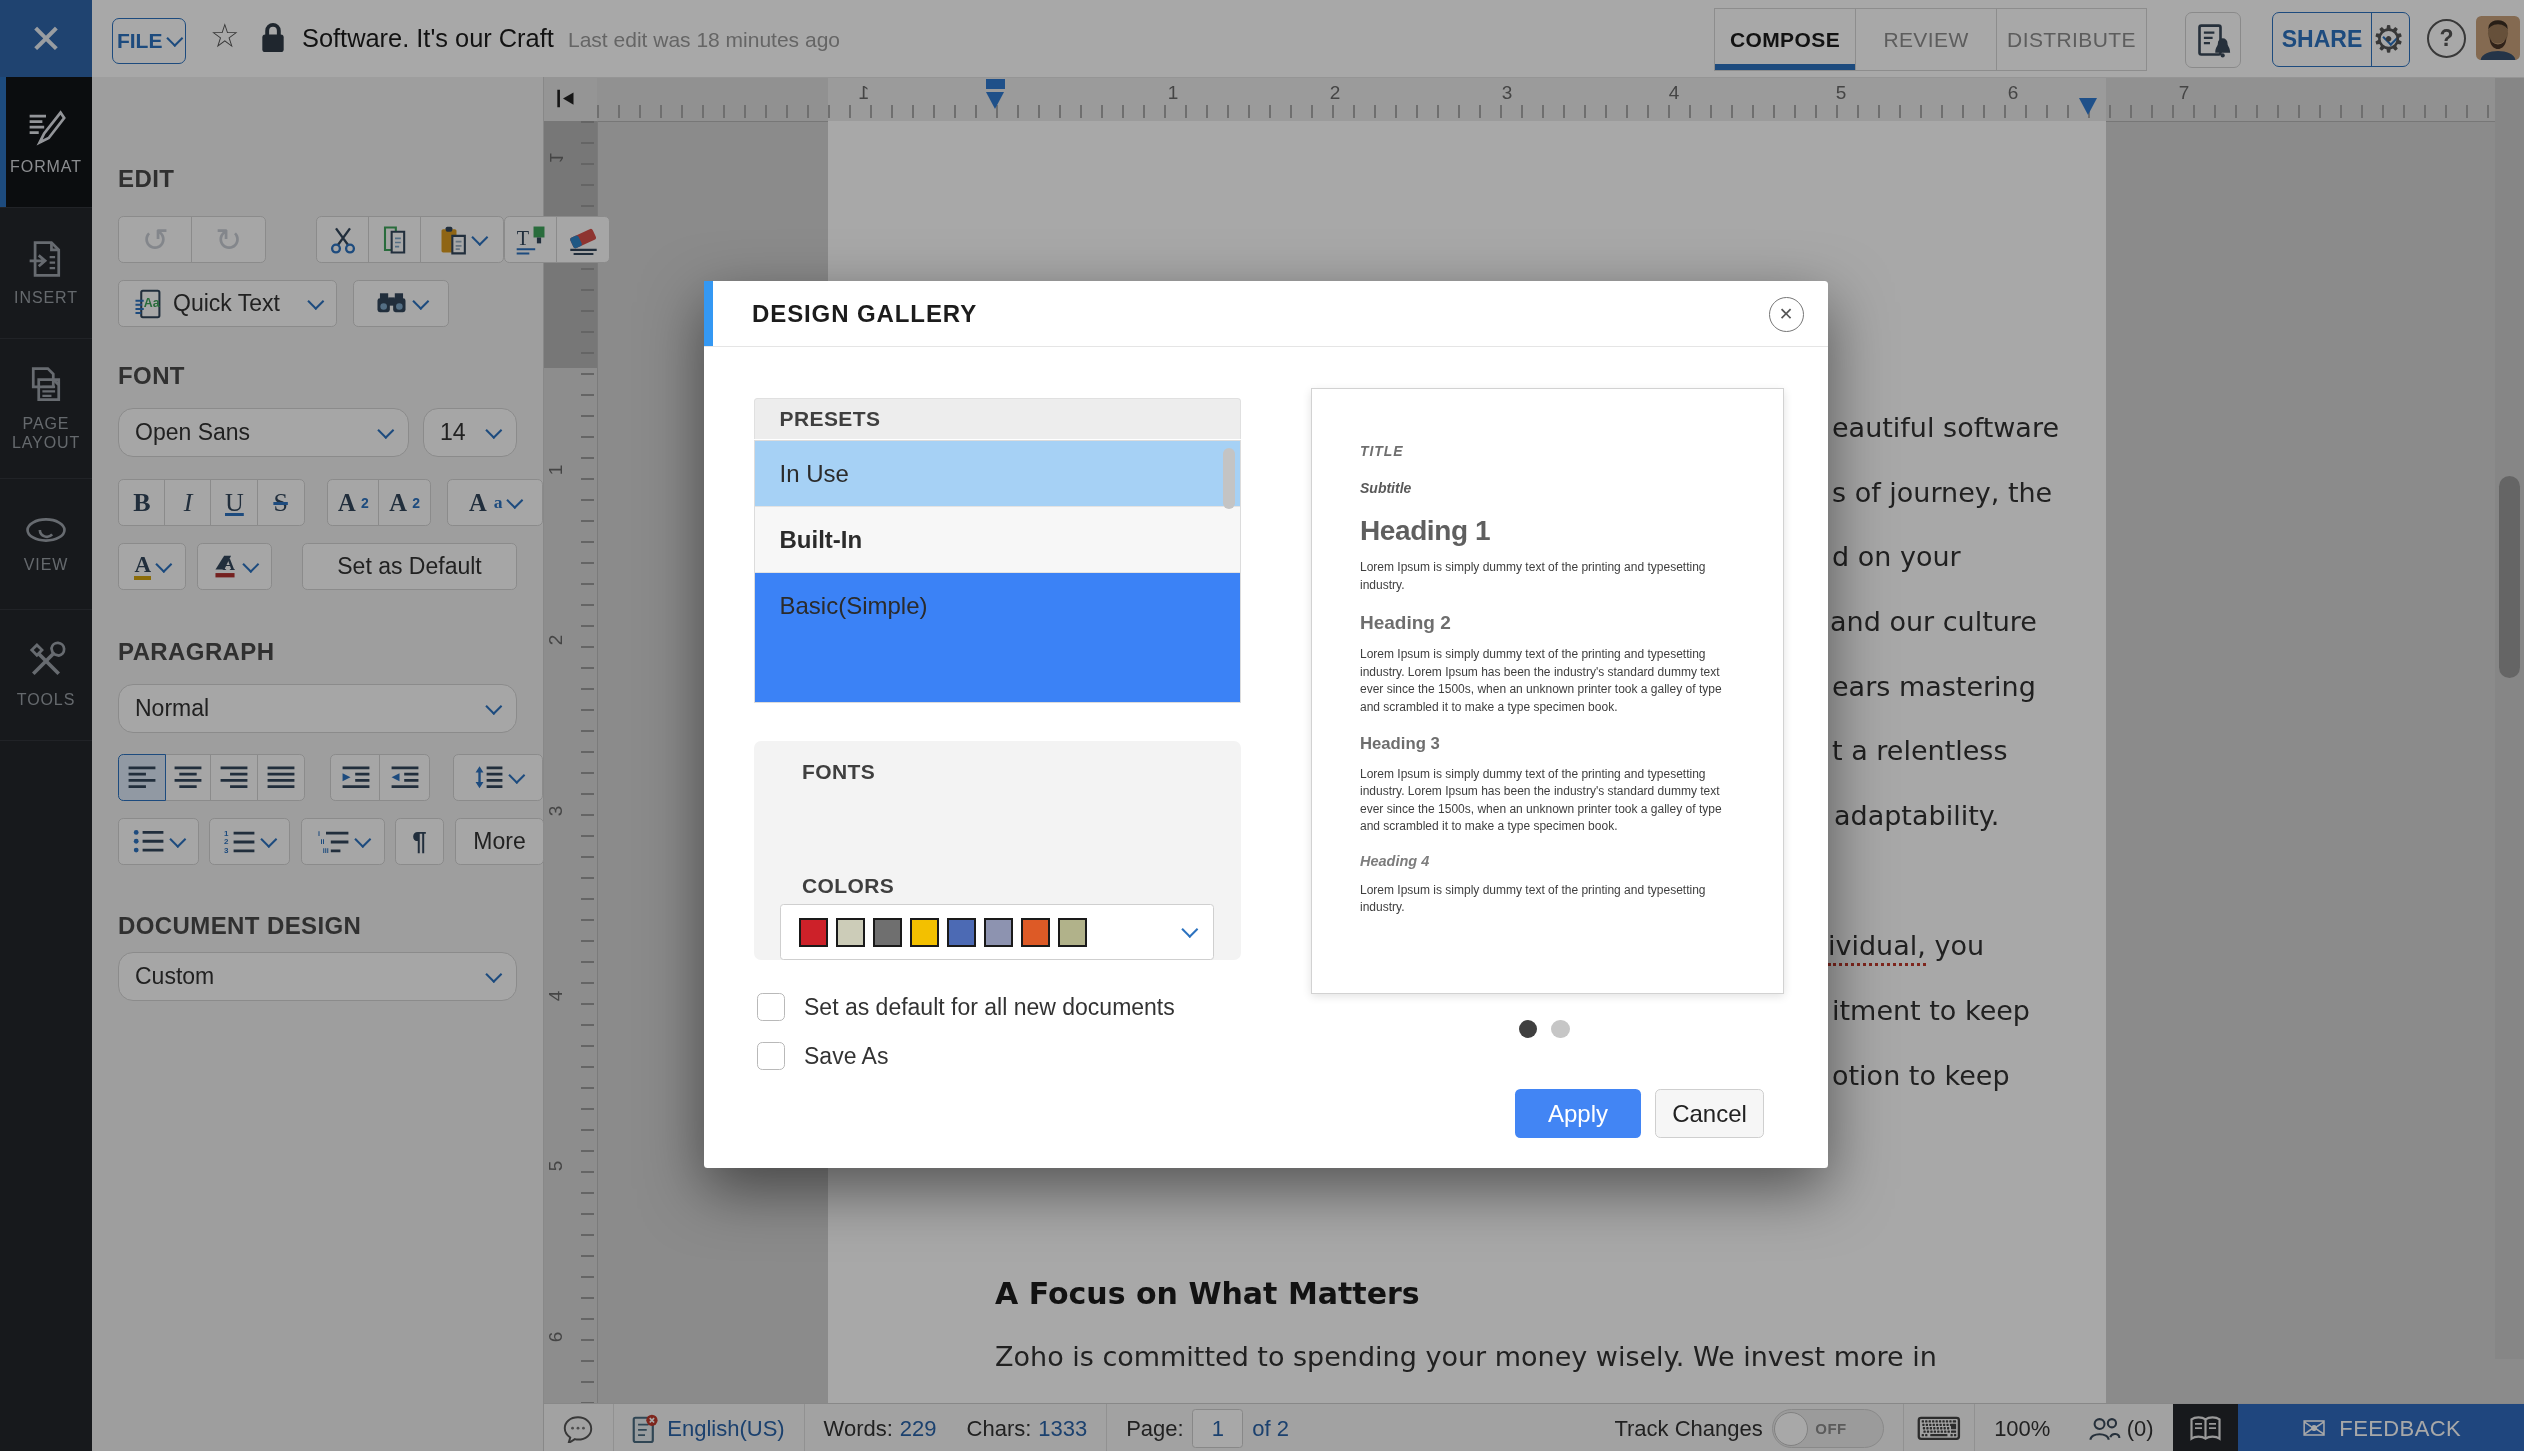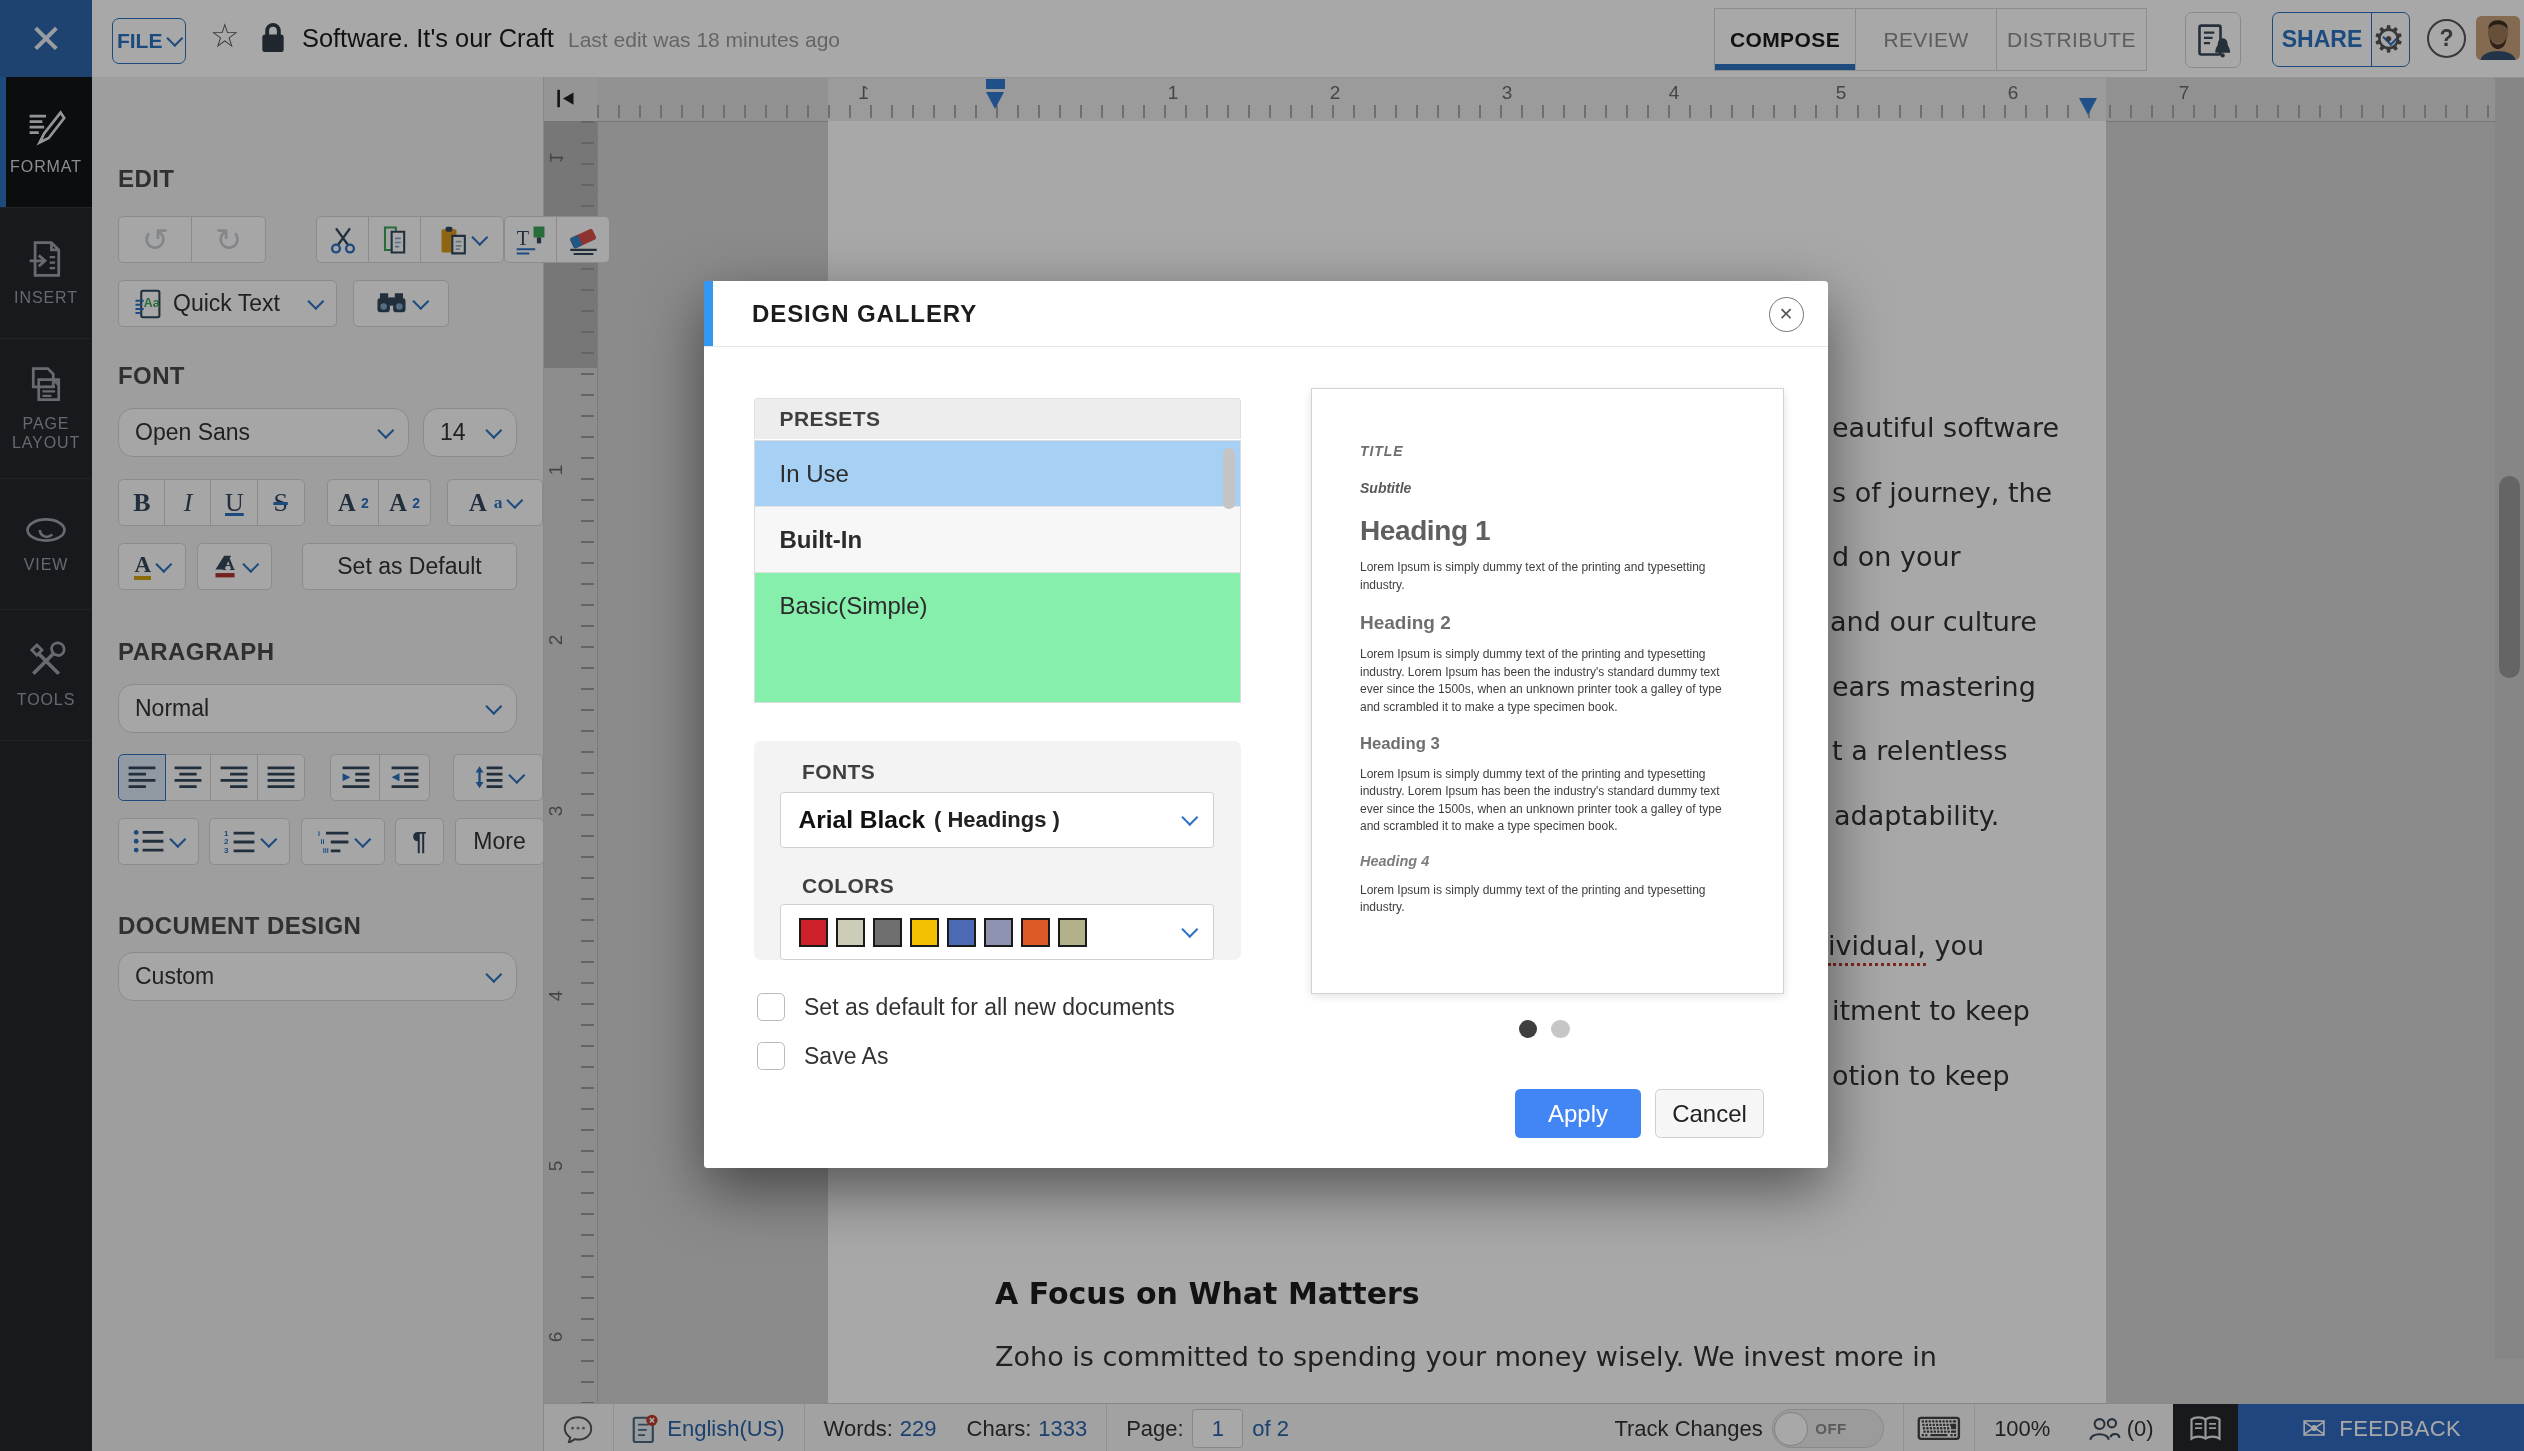--- a/index.html
+++ b/index.html
@@ -101,21 +101,21 @@
          box-shadow:0 21px 61px rgba(0,0,0,.5);z-index:20;}
   .maccent{position:absolute;left:0;top:0;width:8.8px;height:65px;background:#3498f3;}
   .mheader{position:absolute;left:0;top:0;right:0;height:65px;border-bottom:1.8px solid #e5e5e5;display:flex;align-items:center;}
   .mtitle{margin-left:48px;font-size:24px;font-weight:bold;color:#1c1c1c;letter-spacing:0.9px;}
   .mclose{position:absolute;right:24.5px;top:16px;width:33px;height:33px;border:1.8px solid #777;border-radius:50%;
           color:#555;font-size:17.5px;display:flex;align-items:center;justify-content:center;}
   .presetshead{position:absolute;left:50px;top:117px;width:487px;height:41px;background:#ededed;
                border:1.8px solid #e0e0e0;border-bottom:none;box-sizing:border-box;display:flex;align-items:center;
                border-radius:3.5px 3.5px 0 0;}
   .presetshead span{margin-left:24.5px;font-size:21px;font-weight:bold;color:#3f3f3f;letter-spacing:0.4px;}
-  .presetlist{position:absolute;left:50px;top:159px;width:487px;height:263px;background:#86efac;
+  .presetlist{position:absolute;left:50px;top:159px;width:487px;height:263px;background:#3b82f6;
               border:1.8px solid #dcdcdc;box-sizing:border-box;overflow:hidden;}
   .pitem{height:65px;display:flex;align-items:center;font-size:24px;color:#2b2b2b;padding-left:24.5px;}
   .pitem.selected{background:#a6d1f5;}
   .pitem.cat{font-weight:bold;background:#f7f7f7;border-top:0.9px solid #e3e3e3;border-bottom:0.9px solid #e3e3e3;}
   .listscroll{position:absolute;right:5.3px;top:7px;width:11.4px;height:61px;background:#c4c4c4;border-radius:7px;}
   .fontspanel{position:absolute;left:50px;top:460px;width:487px;height:219px;background:#f3f3f3;border-radius:7px;}
   .flabel{position:absolute;left:26px;font-size:21px;font-weight:bold;color:#3f3f3f;letter-spacing:0.4px;margin-left:22px;}
   .fselect{position:absolute;left:26px;width:434px;height:56px;background:#fff;border:1.8px solid #cfcfcf;
            border-radius:3.5px;box-sizing:border-box;display:flex;align-items:center;padding:0 17.5px;}
   .fontmain{font-weight:bold;font-size:24.5px;color:#111;}
@@ -611,25 +611,20 @@
       </div>
     <div class="presetlist">
       <div class="pitem selected">In Use</div>
       <div class="pitem cat">Built-In</div>
       <div class="pitem">Basic(Simple)</div>
       <div class="listscroll"></div>
     </div>
 
     <div class="fontspanel">
       <div class="flabel" style="top:19px">FONTS</div>
-      <div class="fselect" style="top:51px">
-        <span class="fontmain">Arial Black</span>
-        <span class="fontsub">( Headings )</span>
-        <span class="chev" style="margin-left:auto"></span>
-      </div>
       <div class="flabel" style="top:133px">COLORS</div>
       <div class="fselect" style="top:163px">
         <span class="swatch" style="background: rgb(205, 33, 41);"></span>
         <span class="swatch" style="background: rgb(204, 204, 184);"></span>
         <span class="swatch" style="background: rgb(111, 111, 111);"></span>
         <span class="swatch" style="background: rgb(243, 192, 0);"></span>
         <span class="swatch" style="background: rgb(76, 106, 180);"></span>
         <span class="swatch" style="background: rgb(141, 147, 176);"></span>
         <span class="swatch" style="background: rgb(221, 90, 38);"></span>
         <span class="swatch" style="background: rgb(177, 178, 138);"></span>

